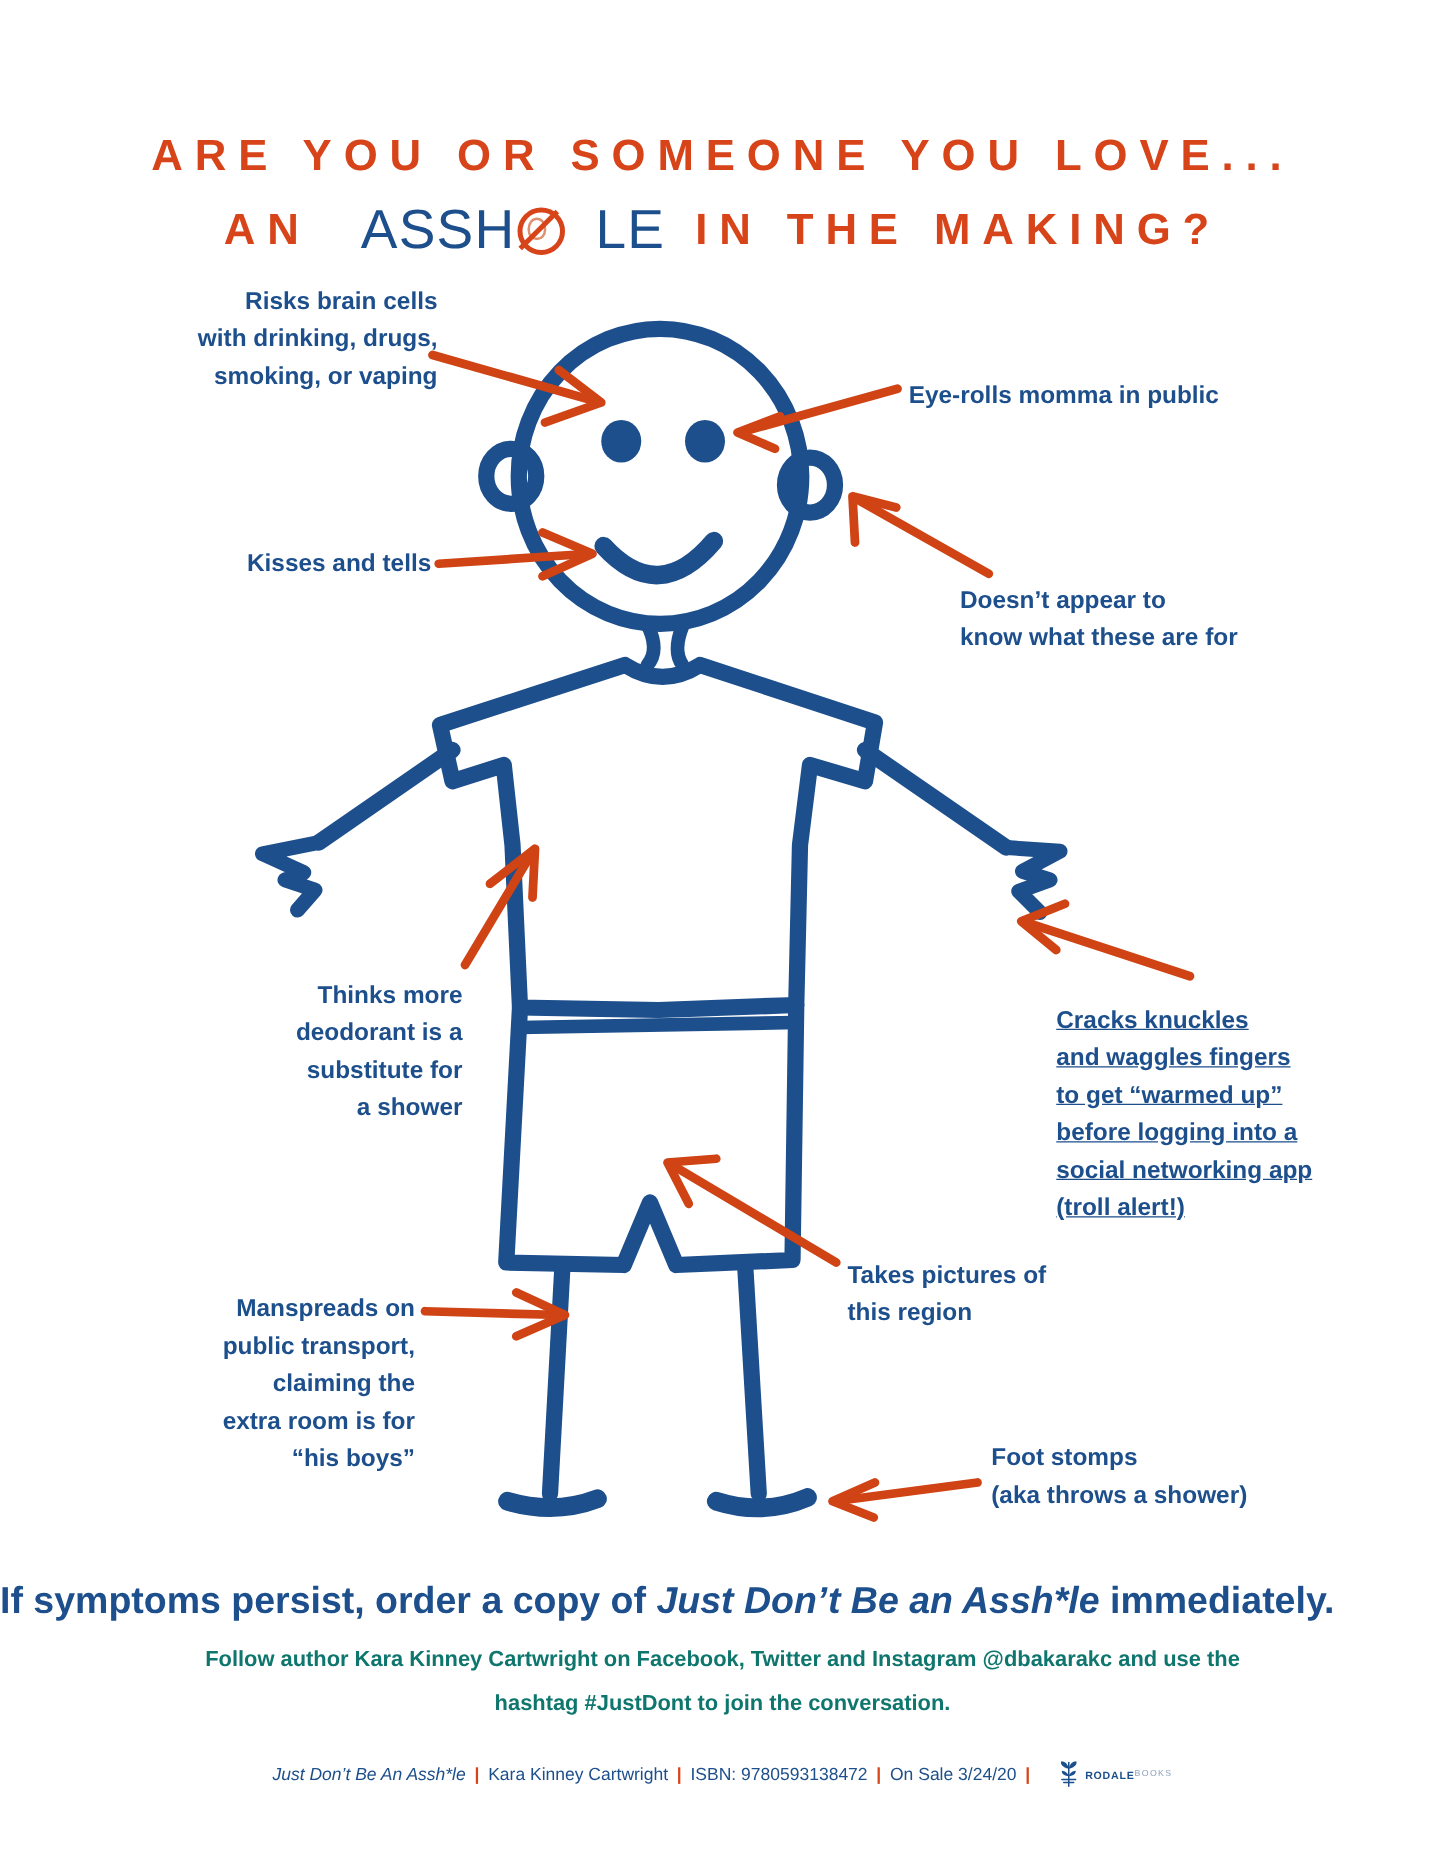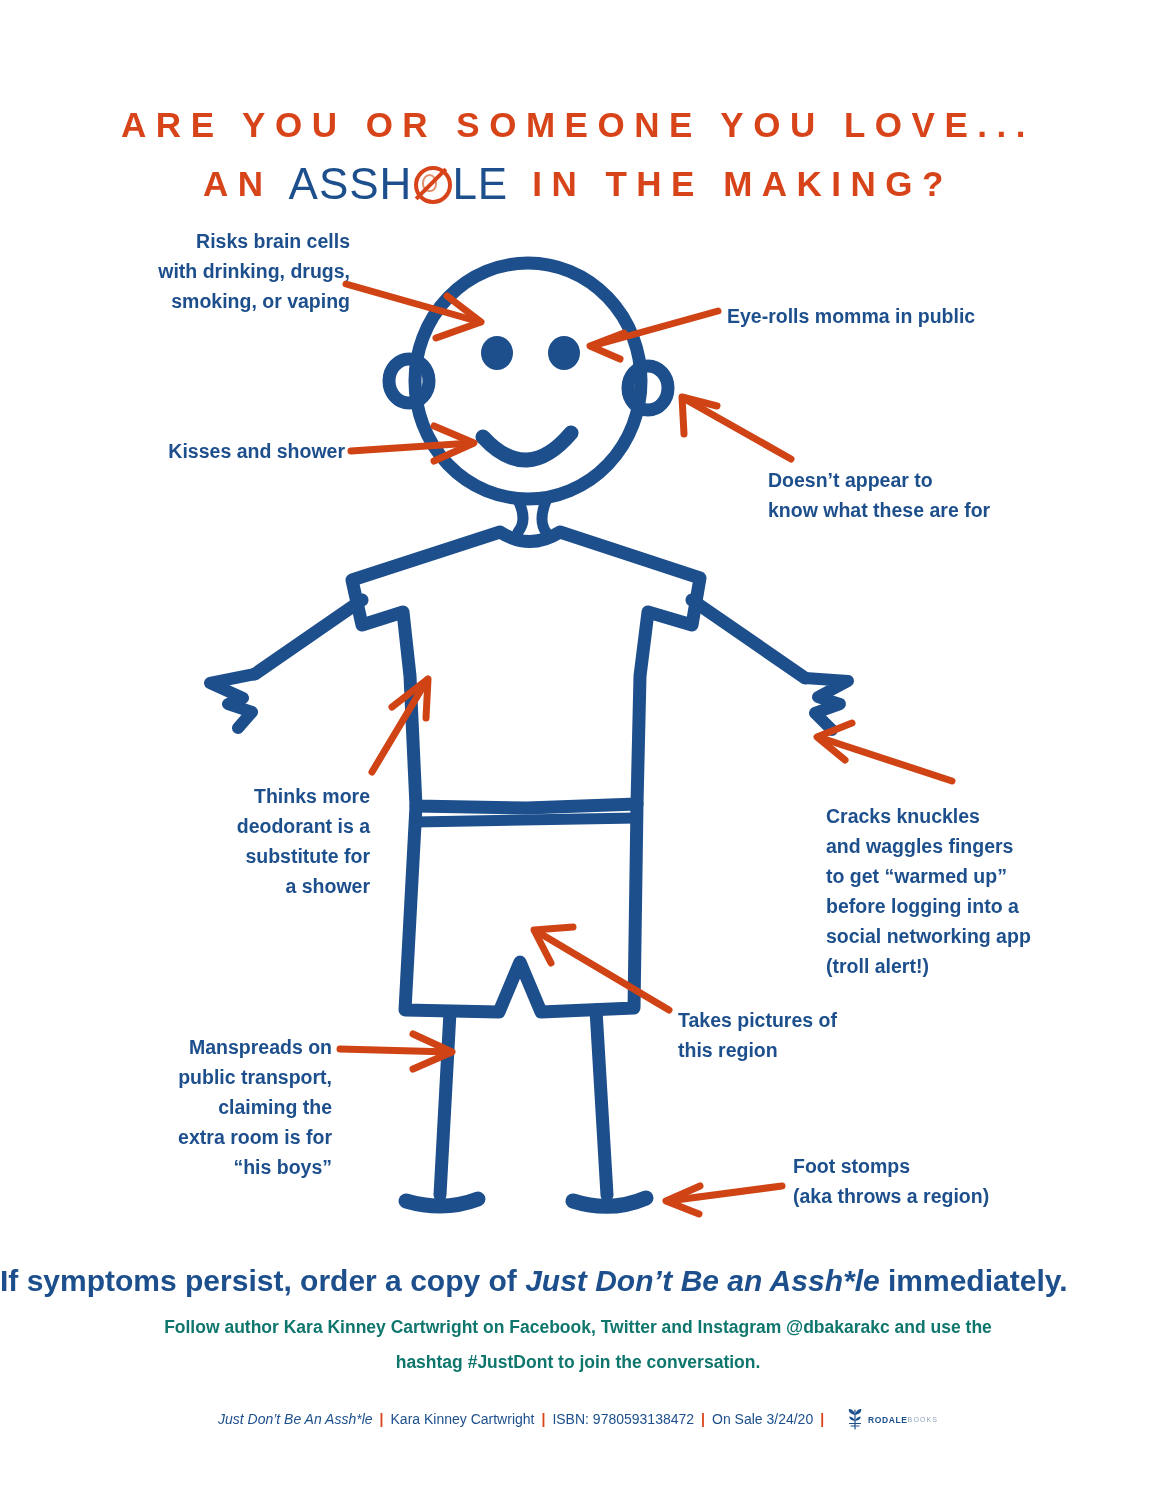--- a/index.html
+++ b/index.html
@@ -56,21 +56,21 @@
   .logoword {
     display: inline-flex;
     align-items: center;
     margin: 0 4px 0 16px;
     font-family: "Liberation Sans", sans-serif;
     font-weight: 400;
     font-size: 44px;
     letter-spacing: 1px;
     color: #1d4f8c;
   }
-  .logoword .seg { display: inline-block; }
+  .logoword .seg { display: inline-block; margin-left: 24px; }
   .noSymbol {
     position: relative;
     display: inline-block;
     width: 40px;
     height: 40px;
     margin: 0 0px;
     vertical-align: middle;
   }
   .noSymbol .ring {
     position: absolute;
@@ -119,21 +119,21 @@
     white-space: pre-line;
   }
   .callout.right  { text-align: right; }
   .callout.left   { text-align: left; }
 
   #c-brain     { left: 118px;  top: 226px;  width: 232px; }
   #c-eyeroll   { left: 727px;  top: 301px;  width: 300px; }
   #c-ears      { left: 768px;  top: 465px;  width: 300px; }
   #c-kisses    { left: 140px;  top: 436px;  width: 205px; }
   #c-deodorant { left: 185px;  top: 781px;  width: 185px; }
-  #c-knuckles  { left: 826px;  top: 801px;  width: 220px; }
+  #c-knuckles  { left: 845px;  top: 801px;  width: 220px; text-decoration: underline; }
   #c-pictures  { left: 678px;  top: 1005px; width: 215px; }
   #c-manspread { left: 140px;  top: 1032px; width: 192px; }
   #c-foot      { left: 793px;  top: 1151px; width: 260px; }
 
   
   .cta {
     position: absolute;
     left: 0;
     top: 1262px;
     width: 952px;
@@ -316,21 +316,21 @@
 
   <div class="callout right" id="c-brain">Risks brain cells
 with drinking, drugs,
 smoking, or vaping</div>
 
   <div class="callout left" id="c-eyeroll">Eye-rolls momma in public</div>
 
   <div class="callout left" id="c-ears">Doesn’t appear to
 know what these are for</div>
 
-  <div class="callout right" id="c-kisses">Kisses and shower</div>
+  <div class="callout right" id="c-kisses">Kisses and tells</div>
 
   <div class="callout right" id="c-deodorant">Thinks more
 deodorant is a
 substitute for
 a shower</div>
 
   <div class="callout left" id="c-knuckles">Cracks knuckles
 and waggles fingers
 to get “warmed up”
 before logging into a
@@ -340,21 +340,21 @@
   <div class="callout left" id="c-pictures">Takes pictures of
 this region</div>
 
   <div class="callout right" id="c-manspread">Manspreads on
 public transport,
 claiming the
 extra room is for
 “his boys”</div>
 
   <div class="callout left" id="c-foot">Foot stomps
-(aka throws a region)</div>
+(aka throws a shower)</div>
 
   <div class="cta">
     <span>If symptoms persist, order a copy of </span><span class="bookttl">Just Don’t Be an Assh*le</span><span> immediately.</span>
   </div>
 
   <div class="social">
     <div>Follow author Kara Kinney Cartwright on Facebook, Twitter and Instagram @dbakarakc and use the</div>
     <div>hashtag #JustDont to join the conversation.</div>
   </div>
 

